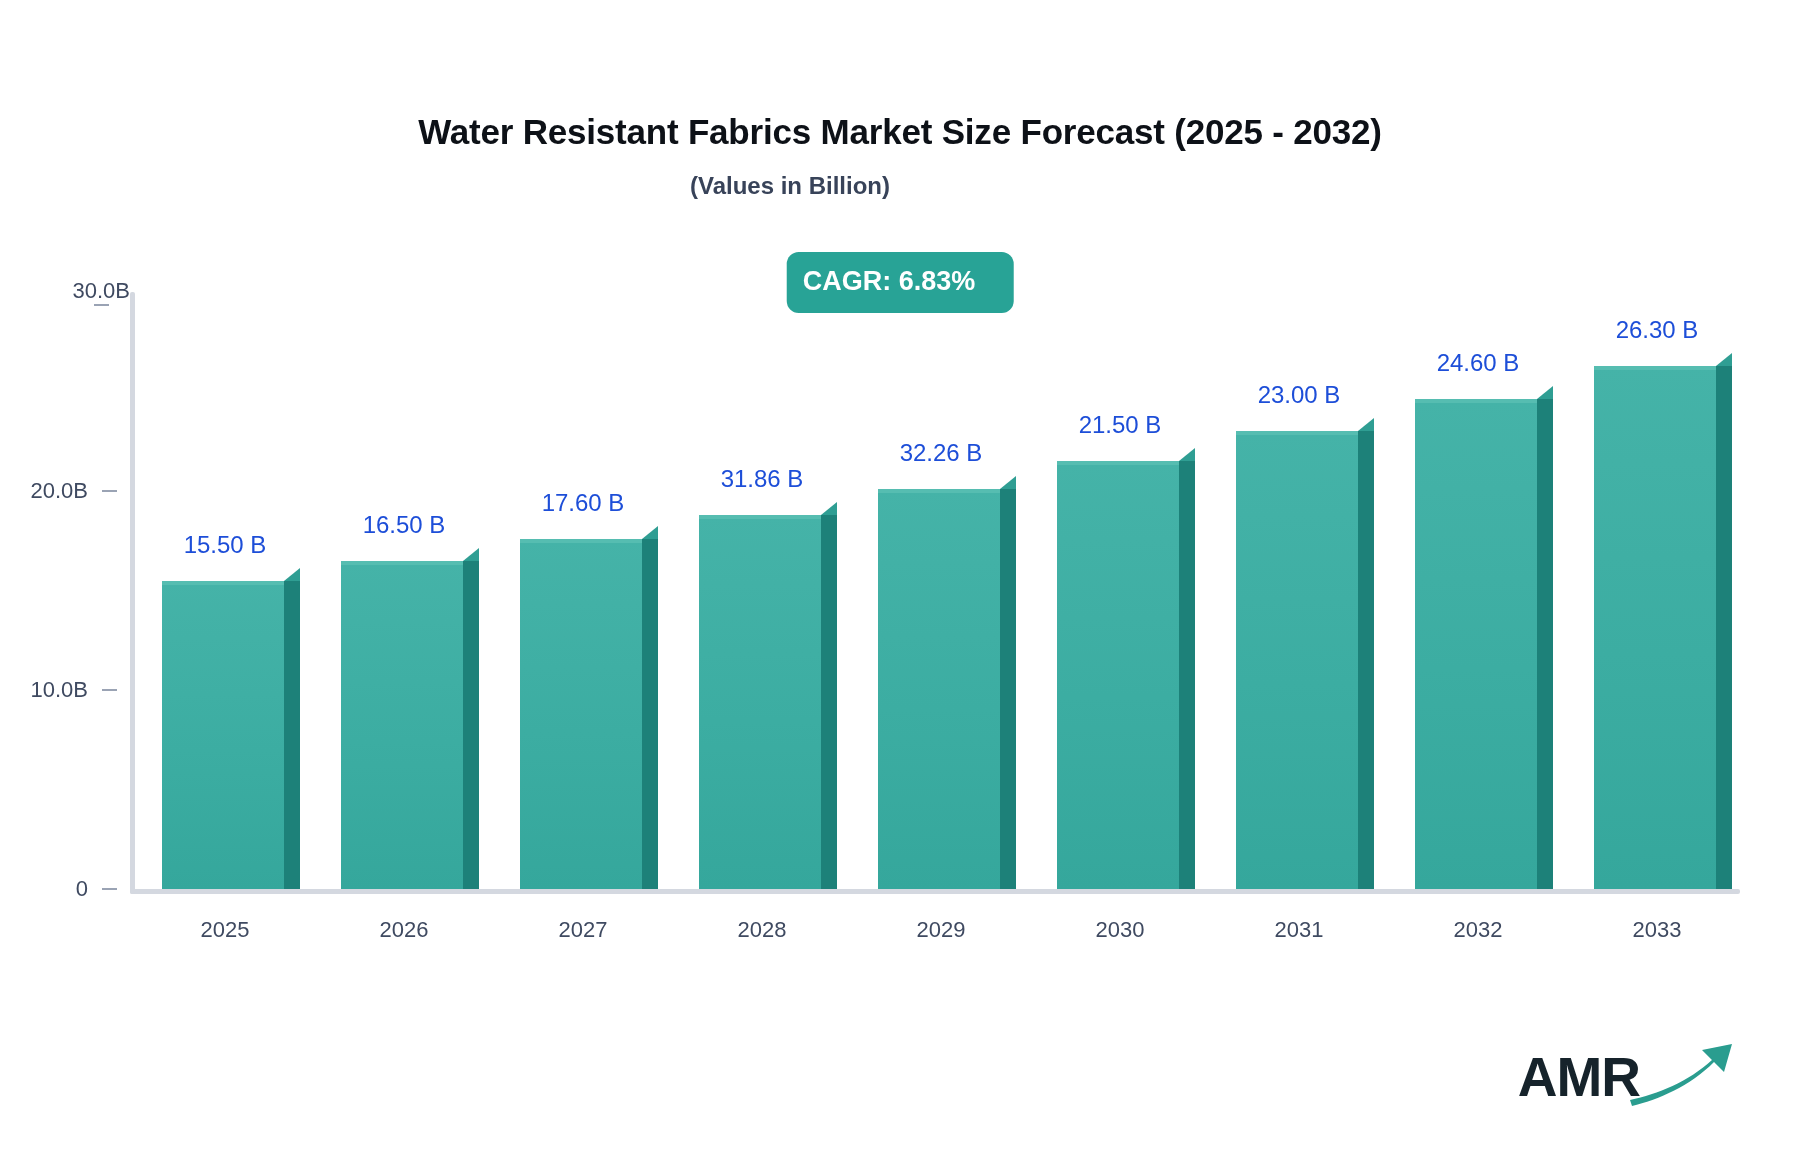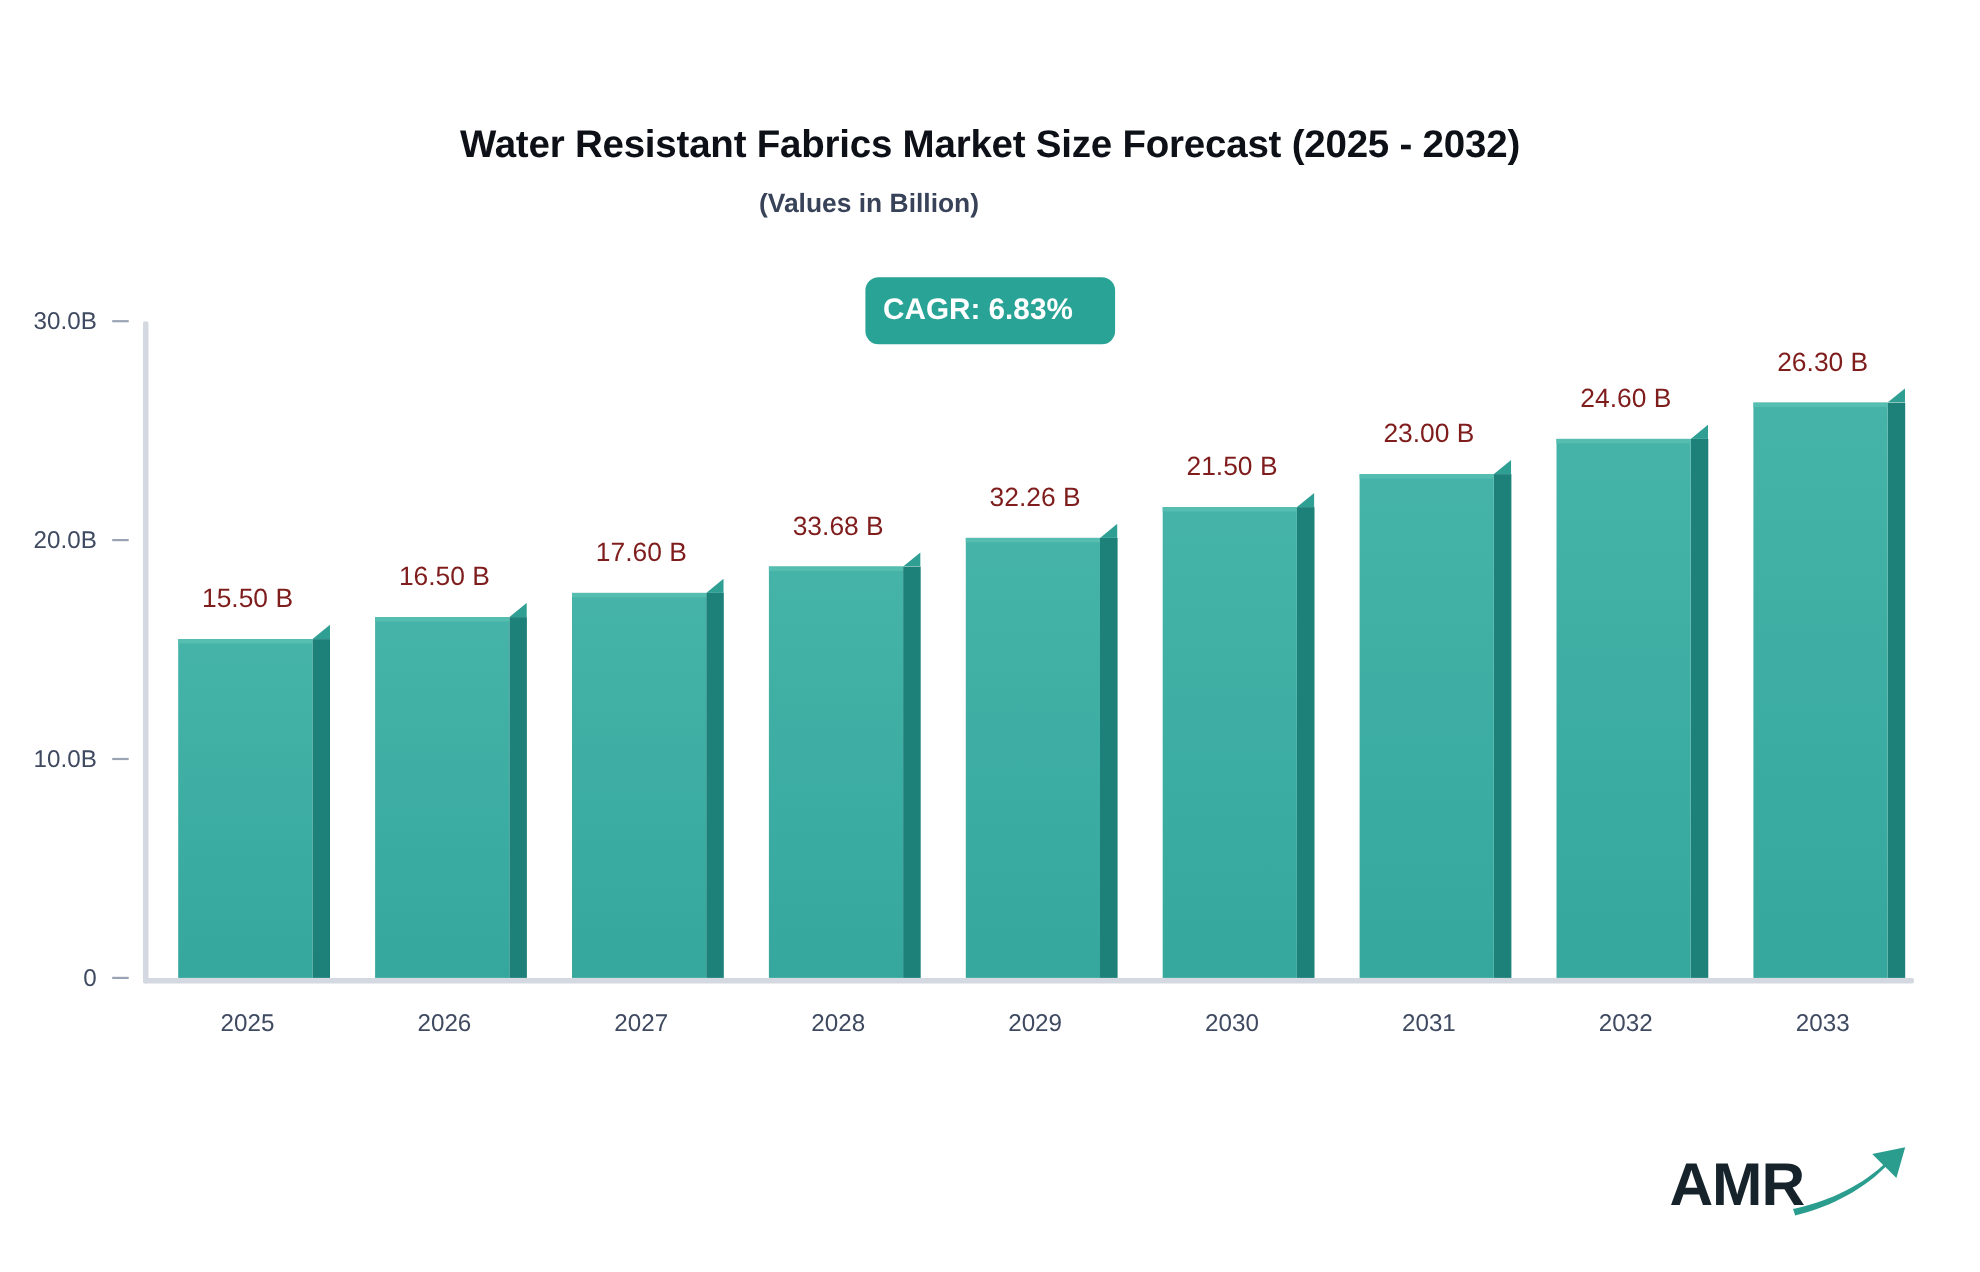--- a/index.html
+++ b/index.html
@@ -174,21 +174,21 @@
     height: 4px;
     background: #56bdb1;
   }
 
   .bar-value {
     position: absolute;
     left: 0;
     width: 138px;
     text-align: center;
     font-size: 24px;
-    color: #7f1d1d;
+    color: #1d4ed8;
     white-space: nowrap;
   }
 
   .bar-cat {
     position: absolute;
     top: 625px;
     width: 138px;
     text-align: center;
     font-size: 22px;
     color: #3f4a61;
@@ -262,21 +262,21 @@
         </div>
         <div class="bar-cat" style="left: 384px;">2027</div>
         <div class="bar-slot" style="left: 569px; height: 375px;">
           <div class="bar3d" style="height: 374px;">
             <div class="bar-side"></div>
             <div class="bar-top" style="top: -13px;"></div>
             <div class="bar-front">
               <div class="bar-lip"></div>
             </div>
           </div>
-          <div class="bar-value" style="bottom: 396px; left: -6px;">33.68 B</div>
+          <div class="bar-value" style="bottom: 396px; left: -6px;">31.86 B</div>
         </div>
         <div class="bar-cat" style="left: 563px;">2028</div>
         <div class="bar-slot" style="left: 748px; height: 401px;">
           <div class="bar3d" style="height: 400px;">
             <div class="bar-side"></div>
             <div class="bar-top" style="top: -13px;"></div>
             <div class="bar-front">
               <div class="bar-lip"></div>
             </div>
           </div>
@@ -322,21 +322,21 @@
             <div class="bar-top" style="top: -13px;"></div>
             <div class="bar-front">
               <div class="bar-lip"></div>
             </div>
           </div>
           <div class="bar-value" style="bottom: 545px; left: -6px;">26.30 B</div>
         </div>
         <div class="bar-cat" style="left: 1458px;">2033</div>
       </div>
     <div id="yticks-layer">
-        <div class="y-tick" style="top: 0px;">
+        <div class="y-tick" style="top: 0px; flex-direction: column;">
           <span class="lbl">30.0B</span>
           <span class="dash"></span>
         </div>
         <div class="y-tick" style="top: 199px;">
           <span class="lbl">20.0B</span>
           <span class="dash"></span>
         </div>
         <div class="y-tick" style="top: 398px;">
           <span class="lbl">10.0B</span>
           <span class="dash"></span>

